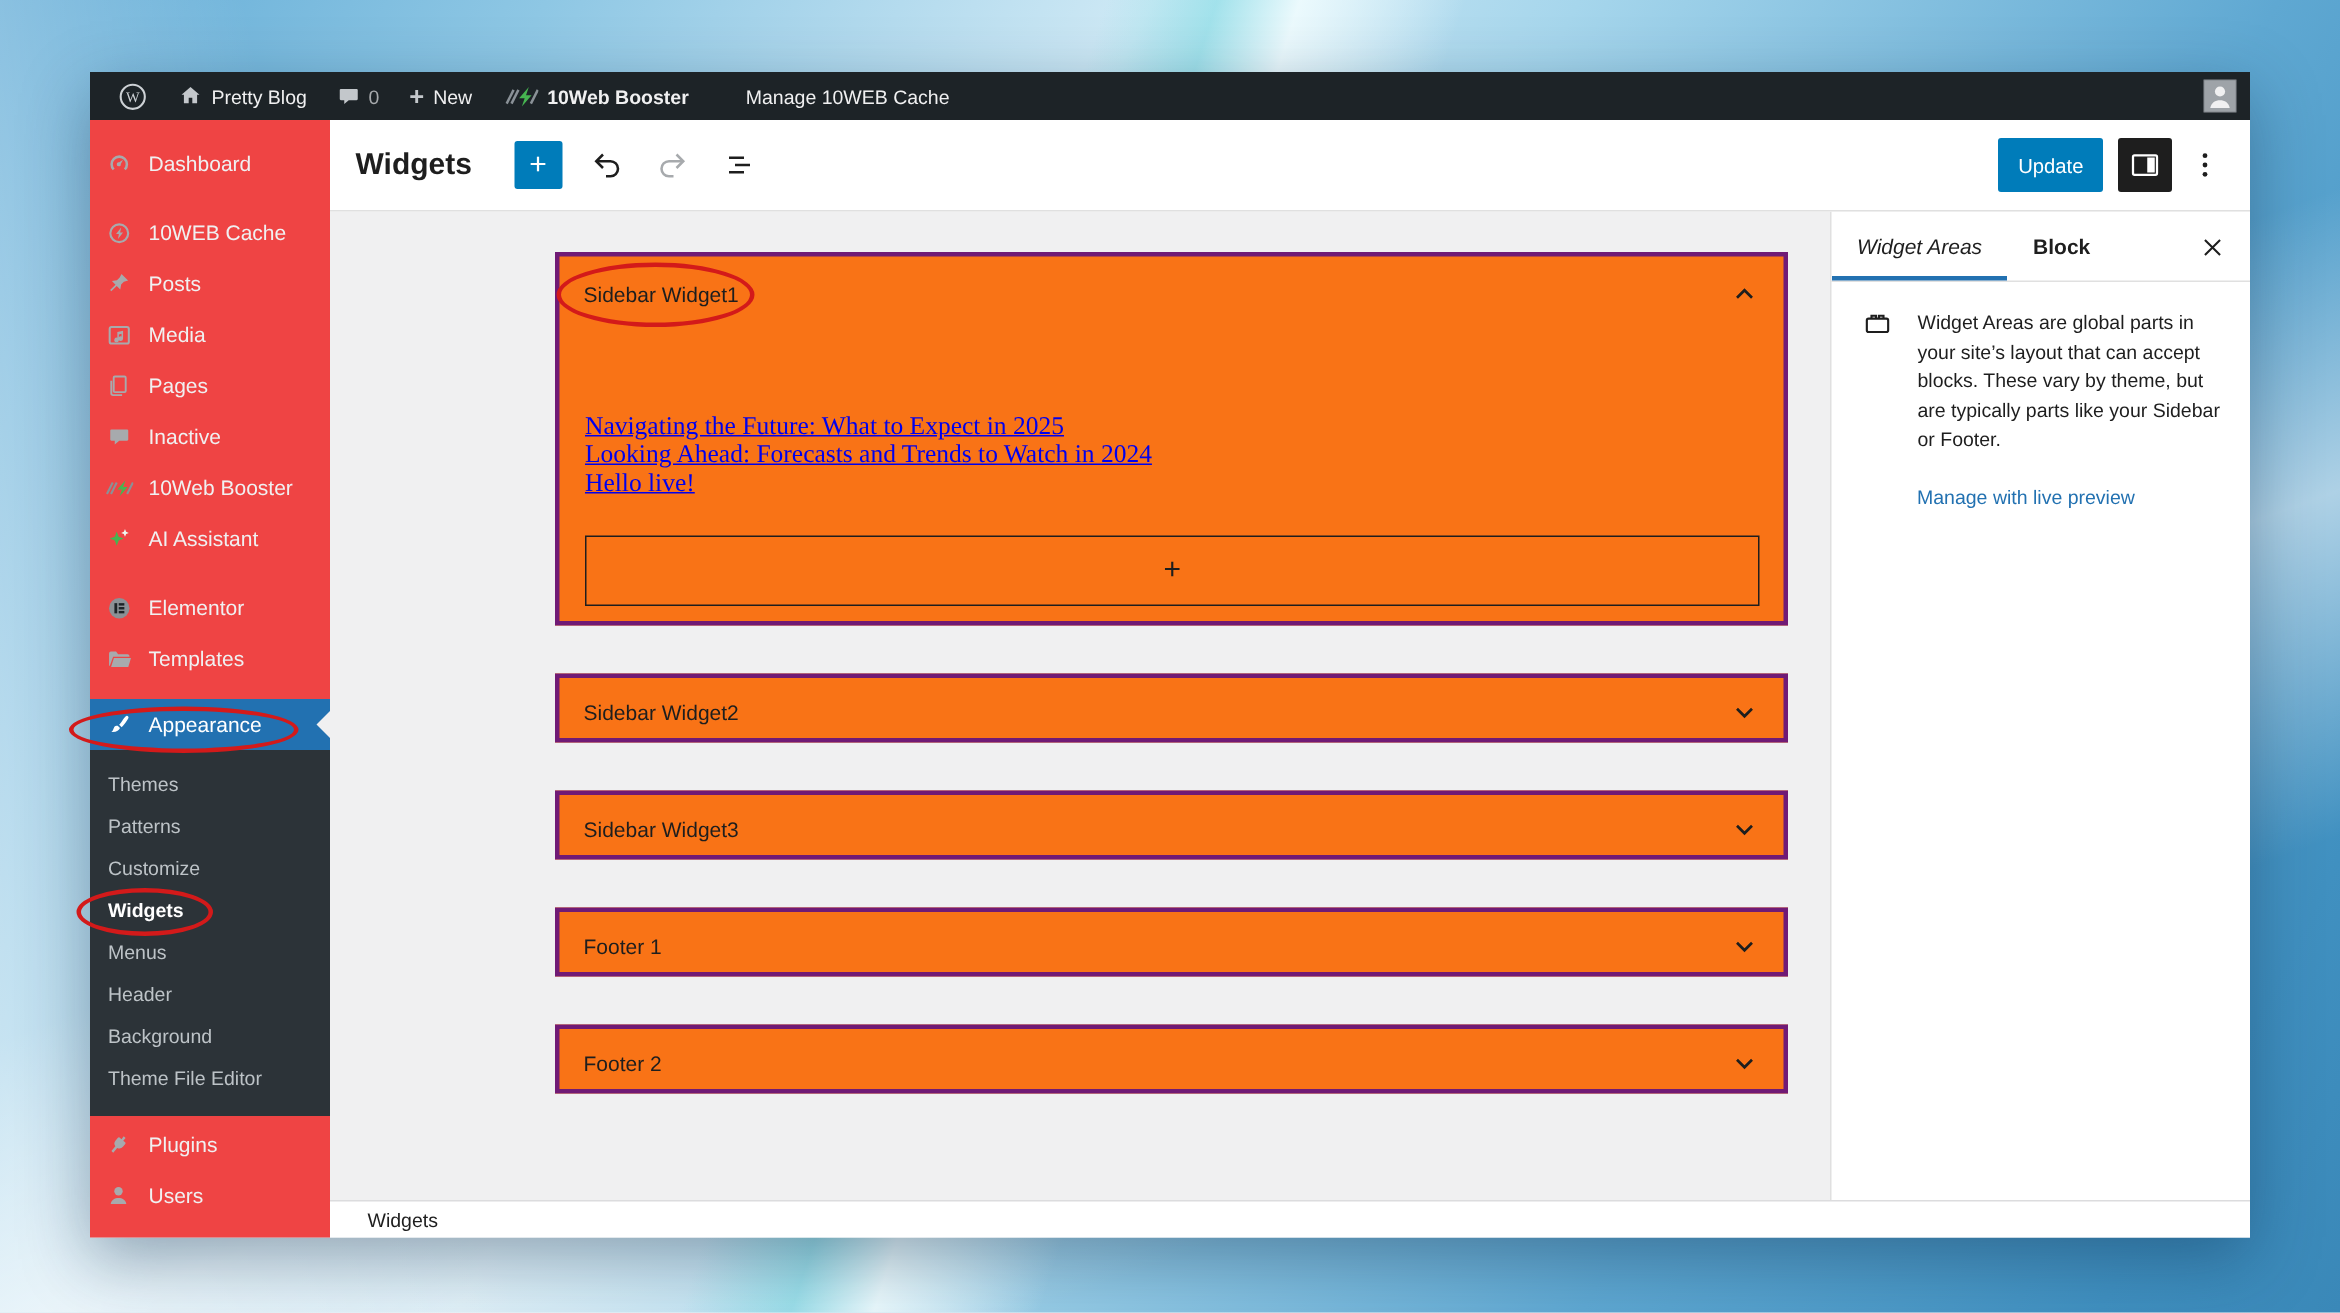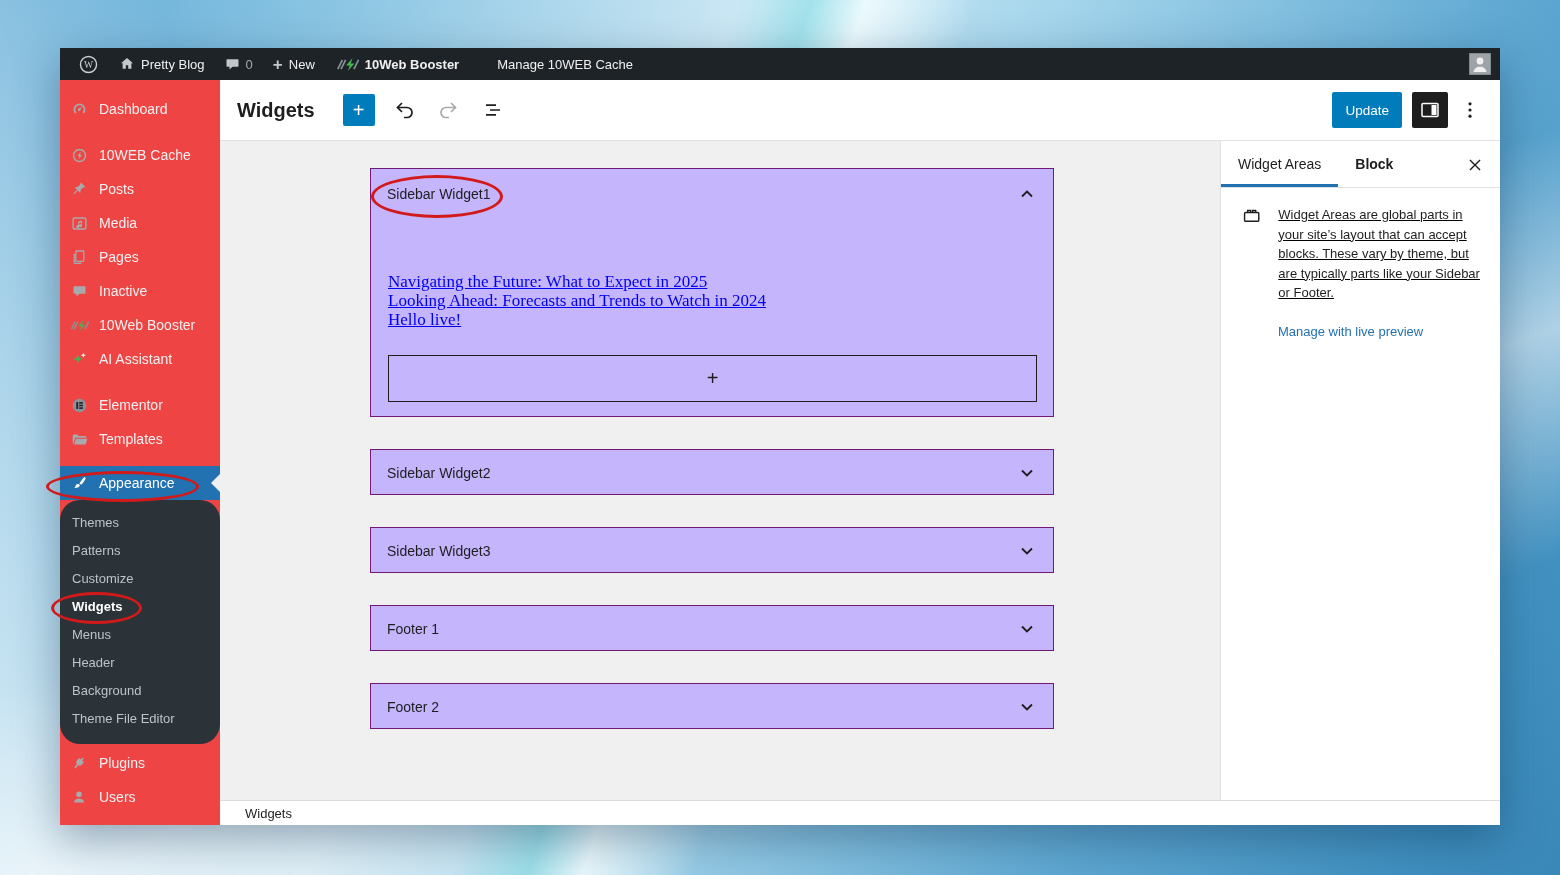--- a/index.html
+++ b/index.html
@@ -28,21 +28,21 @@
 
   
   .sidebar { position:absolute; top:32px; left:0; width:160px; bottom:0; background:#ef4444; overflow:hidden; z-index:4; }
   .menu-item { position:absolute; left:0; width:160px; height:34px; display:flex; align-items:center;
     gap:10px; padding-left:9px; color:#f0f0f1; font-size:14px; cursor:pointer; }
   .menu-item .mi-icon { width:20px; display:flex; justify-content:center; color:#a7aaad; }
   .menu-item.active { background:#2271b1; color:#fff; }
   .menu-item.active .mi-icon { color:#fff; }
   .menu-item.active::after { content:""; position:absolute; right:0; top:50%; margin-top:-9px;
     border-top:9px solid transparent; border-bottom:9px solid transparent; border-right:9px solid #f0f0f1; }
-  .submenu { position:absolute; left:0; top:420px; width:160px; height:244px; background:#2c3338;border-radius:20px; }
+  .submenu { position:absolute; left:0; top:420px; width:160px; height:244px; background:#2c3338; }
   .sub-item { position:absolute; left:0; width:160px; height:28px; display:flex; align-items:center;
     padding-left:12px; color:#bdc3c7; font-size:13px; cursor:pointer; }
   .sub-item.active { color:#fff; font-weight:700; }
 
   
   .toolbar { position:absolute; top:32px; left:160px; right:0; height:61px; background:#fff;
     border-bottom:1px solid #e0e0e0; display:flex; align-items:center; padding:0 18px 0 17px; z-index:3; }
   .tb-title { font-size:20px; font-weight:700; color:#1e1e1e; margin-right:28px; }
   .tb-inserter { width:32px; height:32px; border:none; border-radius:2px; background:#007cba; color:#fff;
     font-size:20px; line-height:30px; cursor:pointer; }
@@ -52,21 +52,21 @@
   .tb-spacer { flex:1; }
   .tb-update { height:36px; padding:0 13px; border:none; border-radius:2px; background:#007cba; color:#fff;
     font-size:13.5px; font-weight:400; cursor:pointer; }
   .tb-toggle { width:36px; height:36px; border:none; border-radius:2px; background:#1e1e1e;
     display:flex; align-items:center; justify-content:center; margin-left:10px; cursor:pointer; }
   .tb-kebab { width:24px; height:36px; border:none; background:transparent; margin-left:10px;
     display:flex; align-items:center; justify-content:center; color:#1e1e1e; cursor:pointer; }
 
   
   .canvas { position:absolute; top:93px; left:160px; width:1000px; bottom:25px; background:#f0f0f1; overflow:hidden; }
-  .panel { position:absolute; left:150px; width:684px; background:#c4b5fd; border:1px solid #701a75; }
+  .panel { position:absolute; left:150px; width:822px; background:#f97316; border:3px solid #701a75; }
   .panel-head { height:46px; display:flex; align-items:center; justify-content:space-between;
     padding:0 14px 0 16px; cursor:pointer; }
   .panel-head .p-title { font-size:14px; font-weight:500; color:#1e1e1e; }
   .panel-head svg { color:#1e1e1e; }
   .p1 { top:27px; height:249px; }
   .p1 .panel-head { height:50px; }
   .p2 { top:308px; height:46px; }
   .p3 { top:386px; height:46px; }
   .p4 { top:464px; height:46px; }
   .p5 { top:542px; height:46px; }
@@ -75,25 +75,25 @@
     font-size:17px; line-height:19px; }
   .widget-links a { color:#0000ee; text-decoration:underline; display:block; cursor:pointer; }
   .block-appender { margin:26px 16px 0 17px; height:47px; border:1px solid #1e1e1e;
     display:flex; align-items:center; justify-content:center; font-size:20px; color:#1e1e1e; cursor:pointer; }
 
   
   .inspector { position:absolute; top:93px; right:0; width:280px; bottom:25px; background:#fff;
     border-left:1px solid #e0e0e0; z-index:2; }
   .insp-tabs { position:relative; height:47px; border-bottom:1px solid #e0e0e0; display:flex; }
   .insp-tab { height:100%; padding:0 17px; display:flex; align-items:center; font-size:14px; color:#1e1e1e; cursor:pointer;font-weight:bold; }
-  .insp-tab.active { font-weight:500; box-shadow:inset 0 -3px 0 #2271b1; }
+  .insp-tab.active { font-weight:500; box-shadow:inset 0 -3px 0 #2271b1;font-style:italic; }
   .insp-close { position:absolute; right:7px; top:6px; width:36px; height:36px; border:none; background:transparent;
     display:flex; align-items:center; justify-content:center; cursor:pointer; }
   .insp-body { padding:17px 20px 0 20px; }
-  .insp-row { display:flex; gap:16px;text-decoration:underline; }
+  .insp-row { display:flex; gap:16px; }
   .insp-desc { width:208px; font-size:13px; line-height:19.5px; color:#1e1e1e; }
   .insp-link { display:inline-block; margin:21px 0 0 37px; font-size:13px; color:#2271b1; cursor:pointer; }
 
   
   .footer-bar { position:absolute; left:160px; right:0; bottom:0; height:25px; background:#fff;
     border-top:1px solid #dcdcde; display:flex; align-items:center; padding-left:25px;
     font-size:13px; color:#1e1e1e; z-index:3; }
 
   
   .red-ellipse { position:absolute; border:3.5px solid #d31a1a; border-radius:50%; z-index:50; pointer-events:none; }

